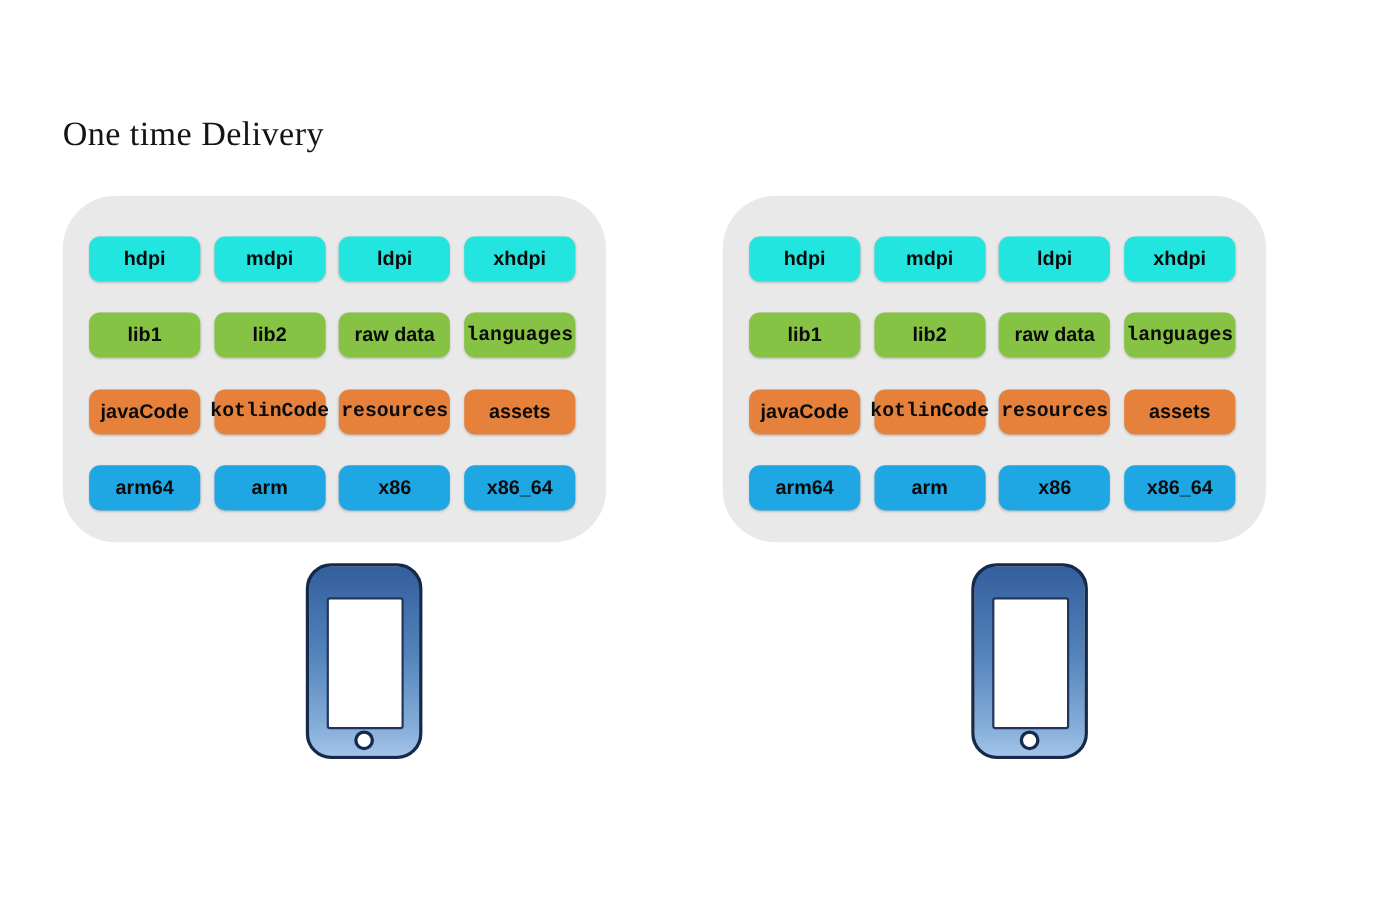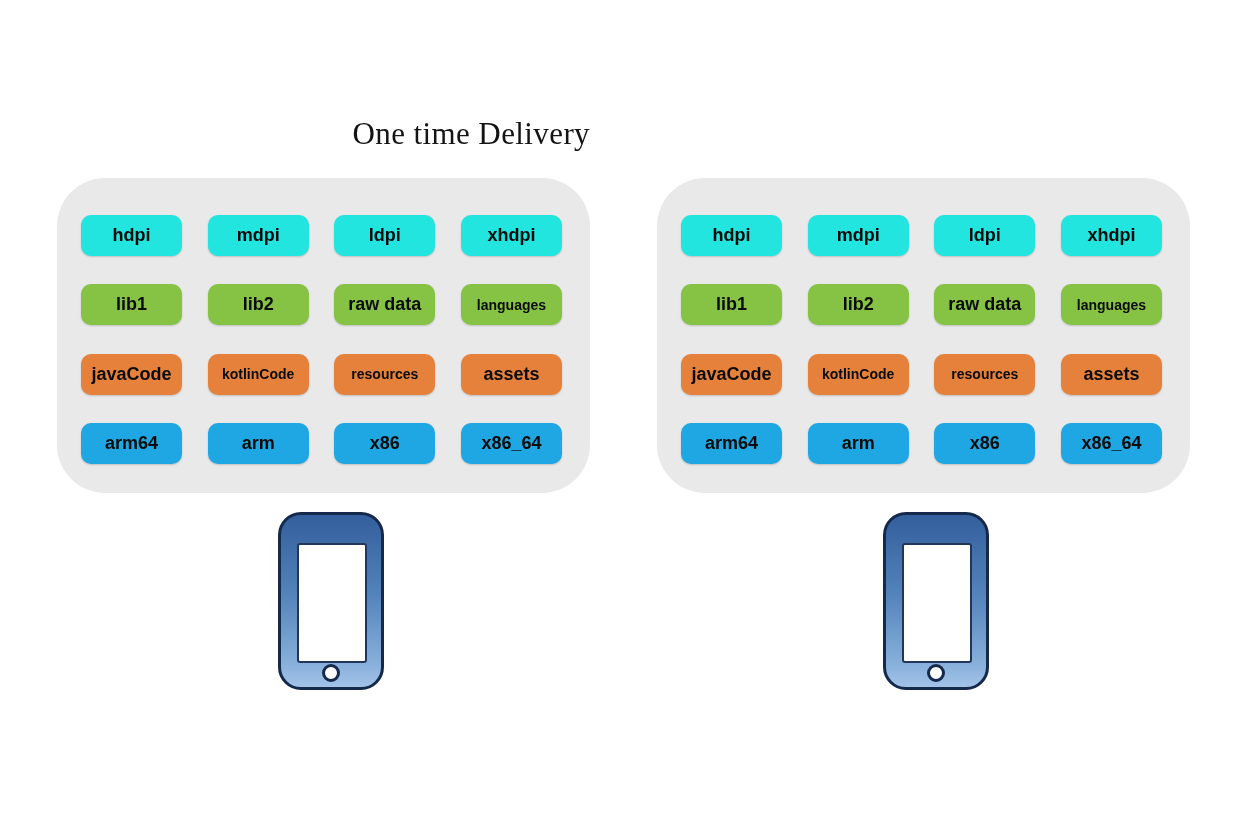--- a/index.html
+++ b/index.html
@@ -12,37 +12,37 @@
   .canvas {
     position: relative;
     width: 1260px;
     height: 840px;
     background: var(--page-bg, #ffffff);
   }
 
   
   .panel-title {
     position: absolute;
-    top: 116px;
+    top: 104px;
     width: 533px;
-    text-align: right;
+    text-align: left;
     font-family: "Liberation Serif", serif;
     font-weight: 400;
     font-size: 31px;
     letter-spacing: 0.4px;
     color: var(--title-text, #141414);
   }
   .panel-title.p0 { left: 57px; }
   .panel-title.p1 { left: 657px; }
 
   
   .bundle-box {
     position: absolute;
     top: 178px;
-    width: 533px;
+    width: 494px;
     height: 315px;
     background: var(--panel-bg, #e9e9e9);
     border-radius: 48px;
     display: flex;
     flex-direction: column;
     justify-content: space-between;
     padding: 37px 28px 29px 24px;
     gap: 17px;
   }
   .bundle-box.p0 { left: 57px; }
@@ -59,21 +59,21 @@
     border-radius: 10px;
     display: flex;
     align-items: center;
     justify-content: center;
     font-size: 18px;
     font-weight: 600;
     color: var(--chip-text, #0b0b0b);
     box-shadow: 0 1px 2px rgba(0,0,0,0.18);
     white-space: nowrap;
   }
-  .chip.small { font-size: 14px; }
+  .chip.small { font-size: 18px; font-family: Liberation Mono, monospace; }
 
   
   .phone {
     position: absolute;
     top: 512px;
     width: 106px;
     height: 178px;
     border-radius: 23px;
     border: 3px solid var(--phone-border, #15294b);
     background: linear-gradient(180deg,

